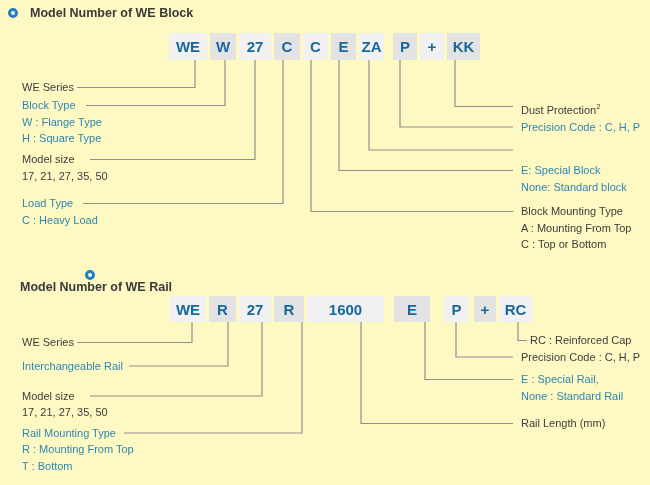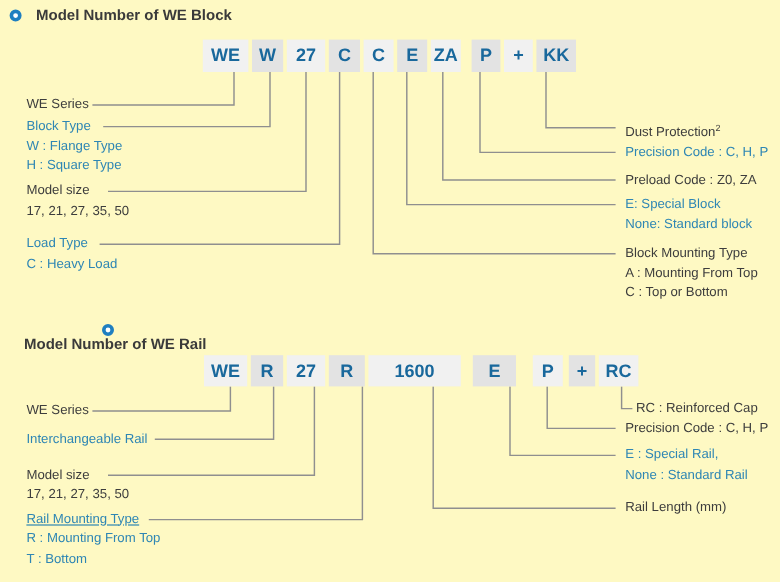--- a/index.html
+++ b/index.html
@@ -82,21 +82,20 @@
   <div class="lbl c-blue" style="left:22px;top:99px;">Block Type</div>
   <div class="lbl c-blue" style="left:22px;top:115.5px;">W : Flange Type</div>
   <div class="lbl c-blue" style="left:22px;top:132px;">H : Square Type</div>
   <div class="lbl c-dark" style="left:22px;top:153px;">Model size</div>
   <div class="lbl c-dark" style="left:22px;top:169.5px;">17, 21, 27, 35, 50</div>
   <div class="lbl c-blue" style="left:22px;top:197px;">Load Type</div>
   <div class="lbl c-blue" style="left:22px;top:213.5px;">C : Heavy Load</div>
 
   <div class="lbl c-dark" style="left:521px;top:100px;"><span>Dust Protection</span><sup>2</sup></div>
   <div class="lbl c-blue" style="left:521px;top:120.5px;">Precision Code : C, H, P</div>
-  <div class="lbl c-dark" style="left:521px;top:143.5px;">Preload Code : Z0, ZA</div>
   <div class="lbl c-blue" style="left:521px;top:164px;">E: Special Block</div>
   <div class="lbl c-blue" style="left:521px;top:180.5px;text-align:right;">None: Standard block</div>
   <div class="lbl c-dark" style="left:521px;top:205px;">Block Mounting Type</div>
   <div class="lbl c-dark" style="left:521px;top:221.5px;">A : Mounting From Top</div>
   <div class="lbl c-dark" style="left:521px;top:238px;">C : Top or Bottom</div>
 
   <div class="section-header" style="left:8px;top:270px;flex-direction:column;">
     <span class="bullet"></span>
     <span class="section-title">Model Number of WE Rail</span>
   </div>
@@ -108,21 +107,21 @@
   <div class="seg bg-a" style="left:307px;top:296px;width:77px;height:26px;">1600</div>
   <div class="seg bg-b" style="left:394px;top:296px;width:36px;height:26px;">E</div>
   <div class="seg bg-a" style="left:444px;top:296px;width:25px;height:26px;">P</div>
   <div class="seg bg-b" style="left:474px;top:296px;width:22px;height:26px;">+</div>
   <div class="seg bg-a" style="left:499px;top:296px;width:33px;height:26px;">RC</div>
 
   <div class="lbl c-dark" style="left:22px;top:336px;">WE Series</div>
   <div class="lbl c-blue" style="left:22px;top:359.5px;">Interchangeable Rail</div>
   <div class="lbl c-dark" style="left:22px;top:389.5px;">Model size</div>
   <div class="lbl c-dark" style="left:22px;top:406px;">17, 21, 27, 35, 50</div>
-  <div class="lbl c-blue" style="left:22px;top:426.5px;text-decoration:underline;">Rail Mounting Type</div>
+  <div class="lbl c-blue" style="left:22px;top:426.5px;">Rail Mounting Type</div>
   <div class="lbl c-blue" style="left:22px;top:443px;">R : Mounting From Top</div>
   <div class="lbl c-blue" style="left:22px;top:459.5px;">T : Bottom</div>
 
   <div class="lbl c-dark" style="left:530px;top:334px;">RC : Reinforced Cap</div>
   <div class="lbl c-dark" style="left:521px;top:350.5px;">Precision Code : C, H, P</div>
   <div class="lbl c-blue" style="left:521px;top:373px;">E : Special Rail,</div>
   <div class="lbl c-blue" style="left:521px;top:389.5px;">None : Standard Rail</div>
   <div class="lbl c-dark" style="left:521px;top:417px;">Rail Length (mm)</div>
 
 </div>

